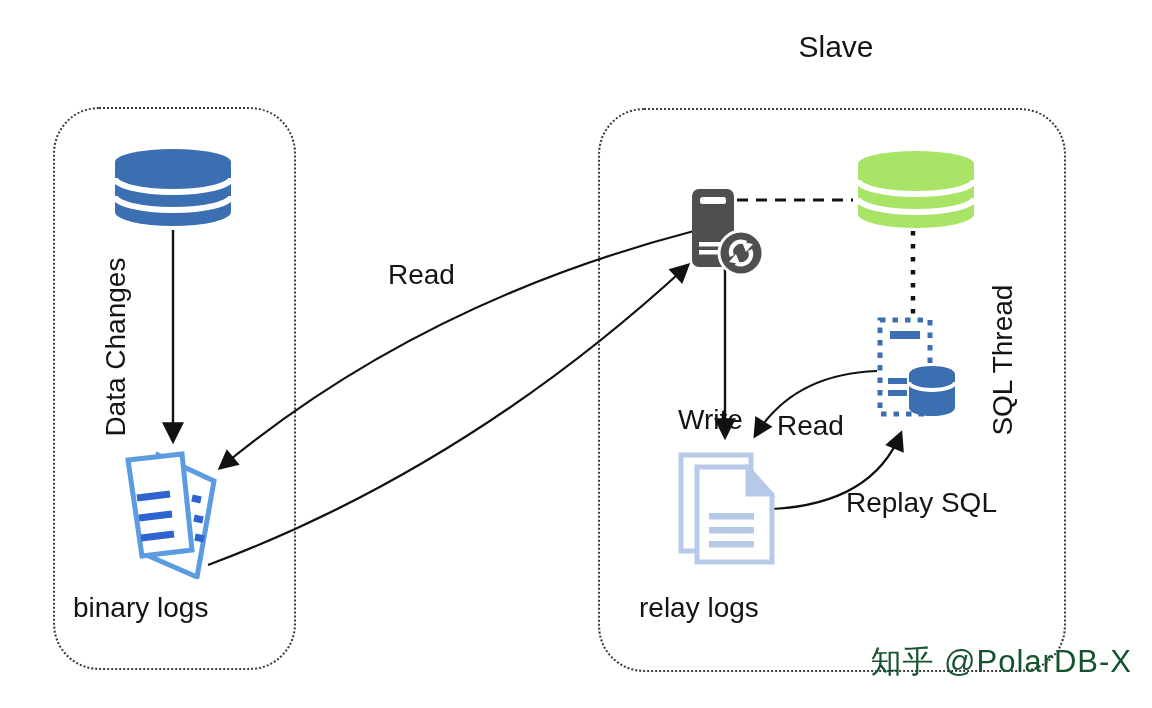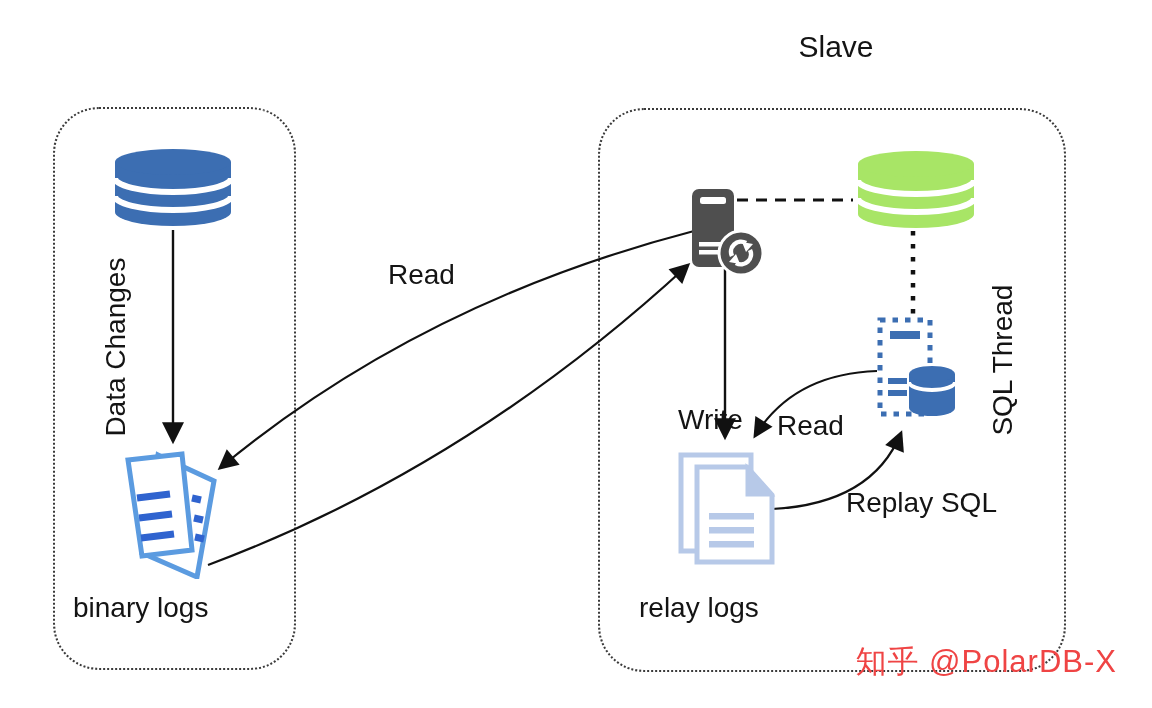--- a/index.html
+++ b/index.html
@@ -16,21 +16,21 @@
     white-space:nowrap;
   }
   .lbl{
     position:absolute;font-size:28px;font-weight:400;color:#141414;white-space:nowrap;line-height:1.15;
   }
   .lbl.centered{width:200px;text-align:left;}
   .lbl.rot{
     width:220px;text-align:center;transform:rotate(-90deg);transform-origin:center center;
   }
   #watermark{
-    position:absolute;top:641px;right:35px;font-size:31px;color:#ef4444;white-space:nowrap;
+    position:absolute;top:641px;right:20px;font-size:31px;color:#14532d;white-space:nowrap;
     letter-spacing:1px;z-index:5;
   }
   svg{display:block;}
   #connector-layer{position:absolute;left:0;top:0;z-index:1;}
   .icon{z-index:2;}
 </style>
 </head>
 <body>
 
 <div id="canvas">

